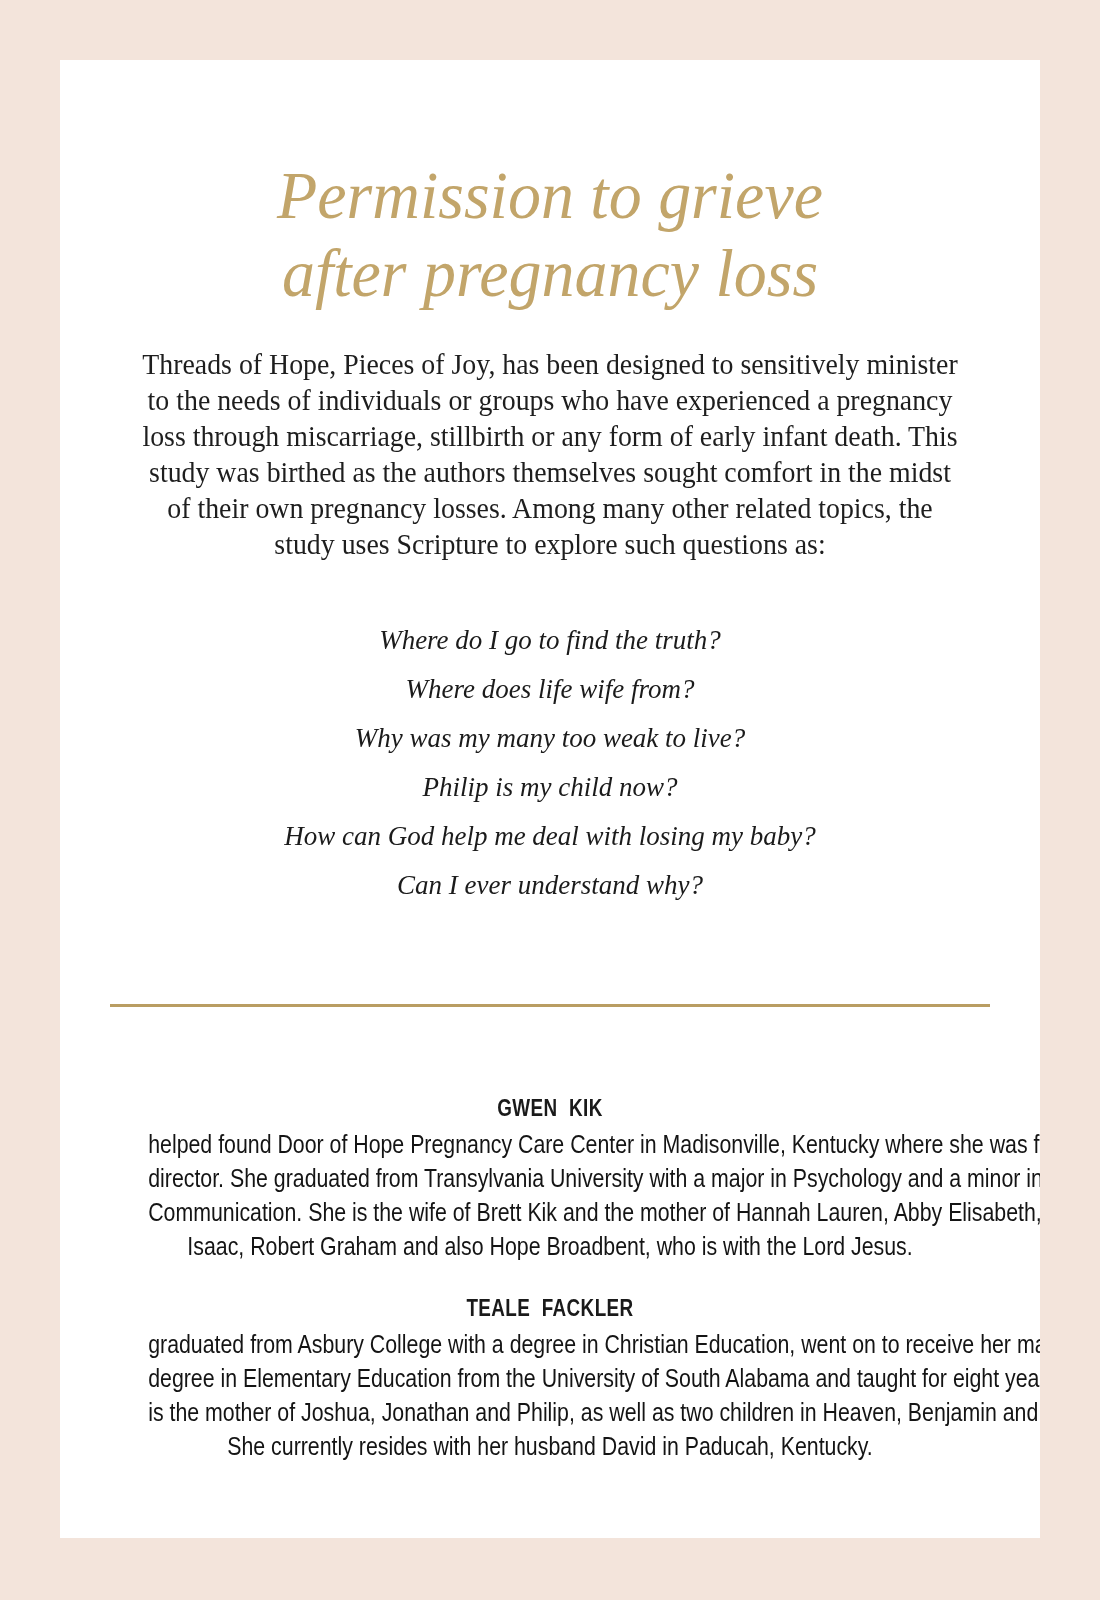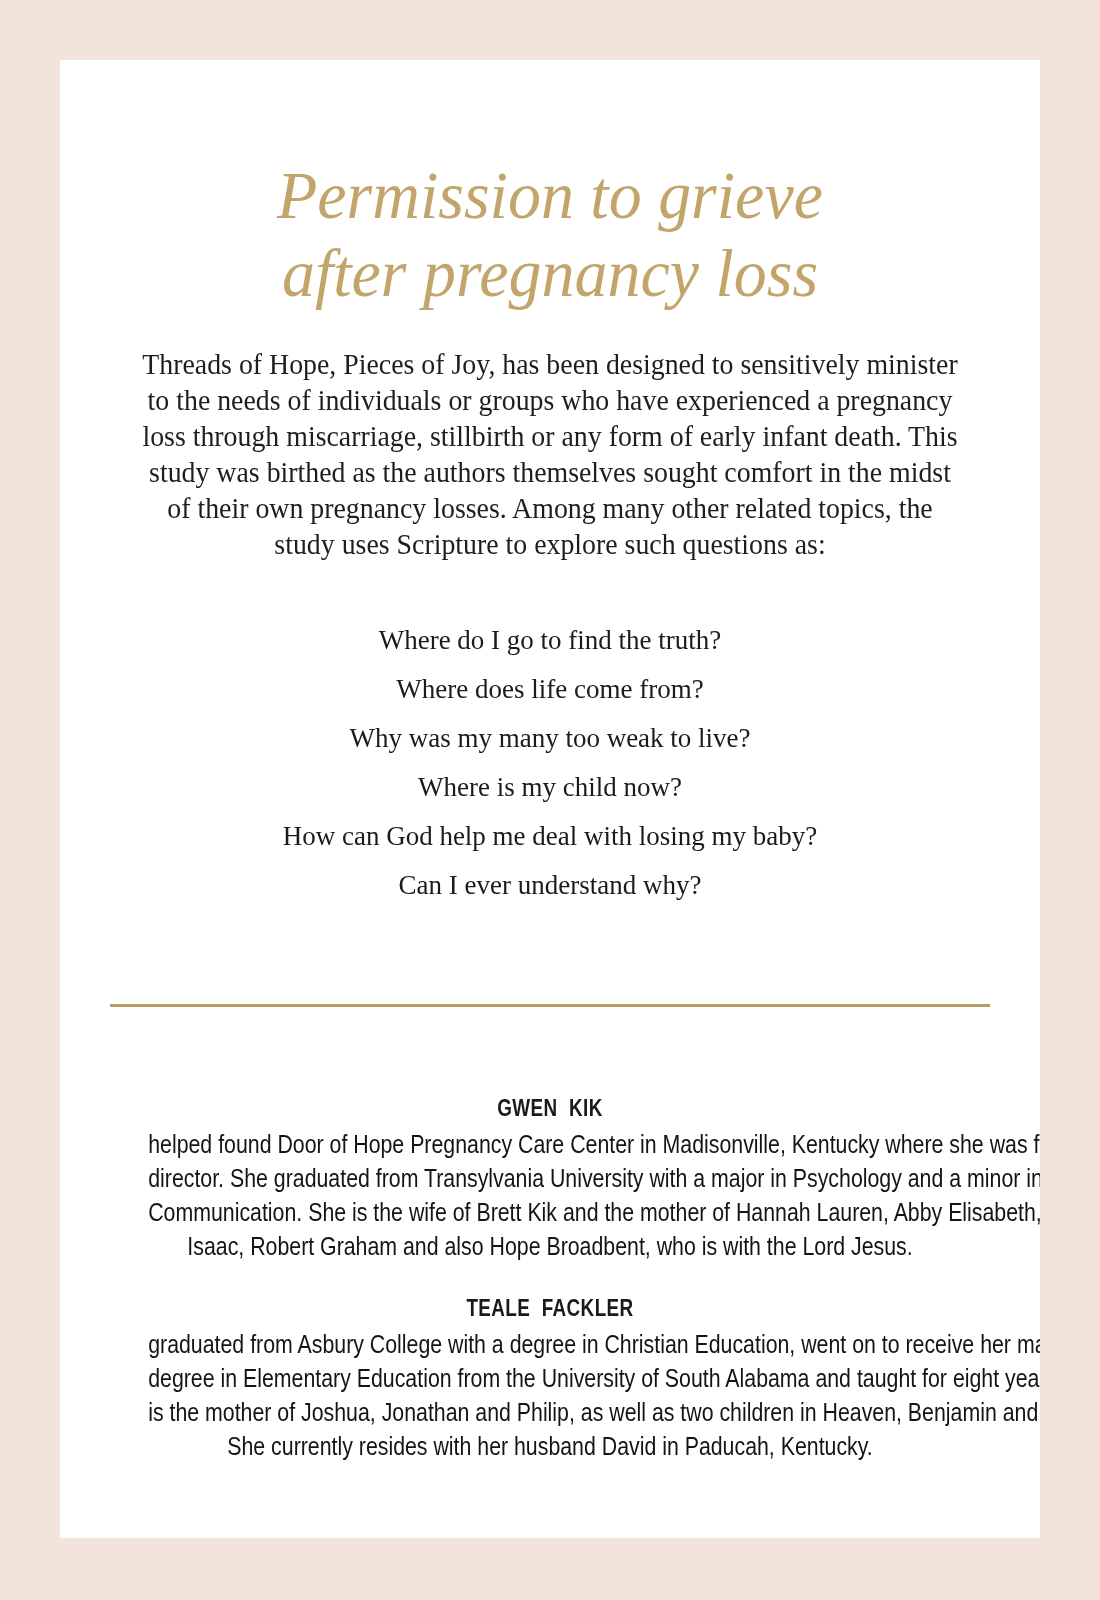--- a/index.html
+++ b/index.html
@@ -41,20 +41,21 @@
     color: #1e1e1e;
     transform: scaleX(0.96);
   }
   .intro .line {
     white-space: nowrap;
   }
   .questions {
     margin-top: 54px;
   }
   .question {
+    font-style: italic;
     font-size: 27px;
     line-height: 49px;
     color: #1b1b1b;
     white-space: nowrap;
   }
   .divider {
     margin: 94px auto 0 auto;
     width: 880px;
     height: 3px;
     border: none;
@@ -99,23 +100,23 @@
     <div class="line">Threads of Hope, Pieces of Joy, has been designed to sensitively minister</div>
     <div class="line">to the needs of individuals or groups who have experienced a pregnancy</div>
     <div class="line">loss through miscarriage, stillbirth or any form of early infant death. This</div>
     <div class="line">study was birthed as the authors themselves sought comfort in the midst</div>
     <div class="line">of their own pregnancy losses. Among many other related topics, the</div>
     <div class="line">study uses Scripture to explore such questions as:</div>
   </div>
 
   <div class="questions">
     <div class="question">Where do I go to find the truth?</div>
-    <div class="question">Where does life come from?</div>
+    <div class="question">Where does life wife from?</div>
     <div class="question">Why was my many too weak to live?</div>
-    <div class="question">Where is my child now?</div>
+    <div class="question">Philip is my child now?</div>
     <div class="question">How can God help me deal with losing my baby?</div>
     <div class="question">Can I ever understand why?</div>
   </div>
 
   <hr class="divider">
 
   <div class="bios">
 
     <div class="author-block">
       <h2 class="author-name">GWEN KIK</h2>

